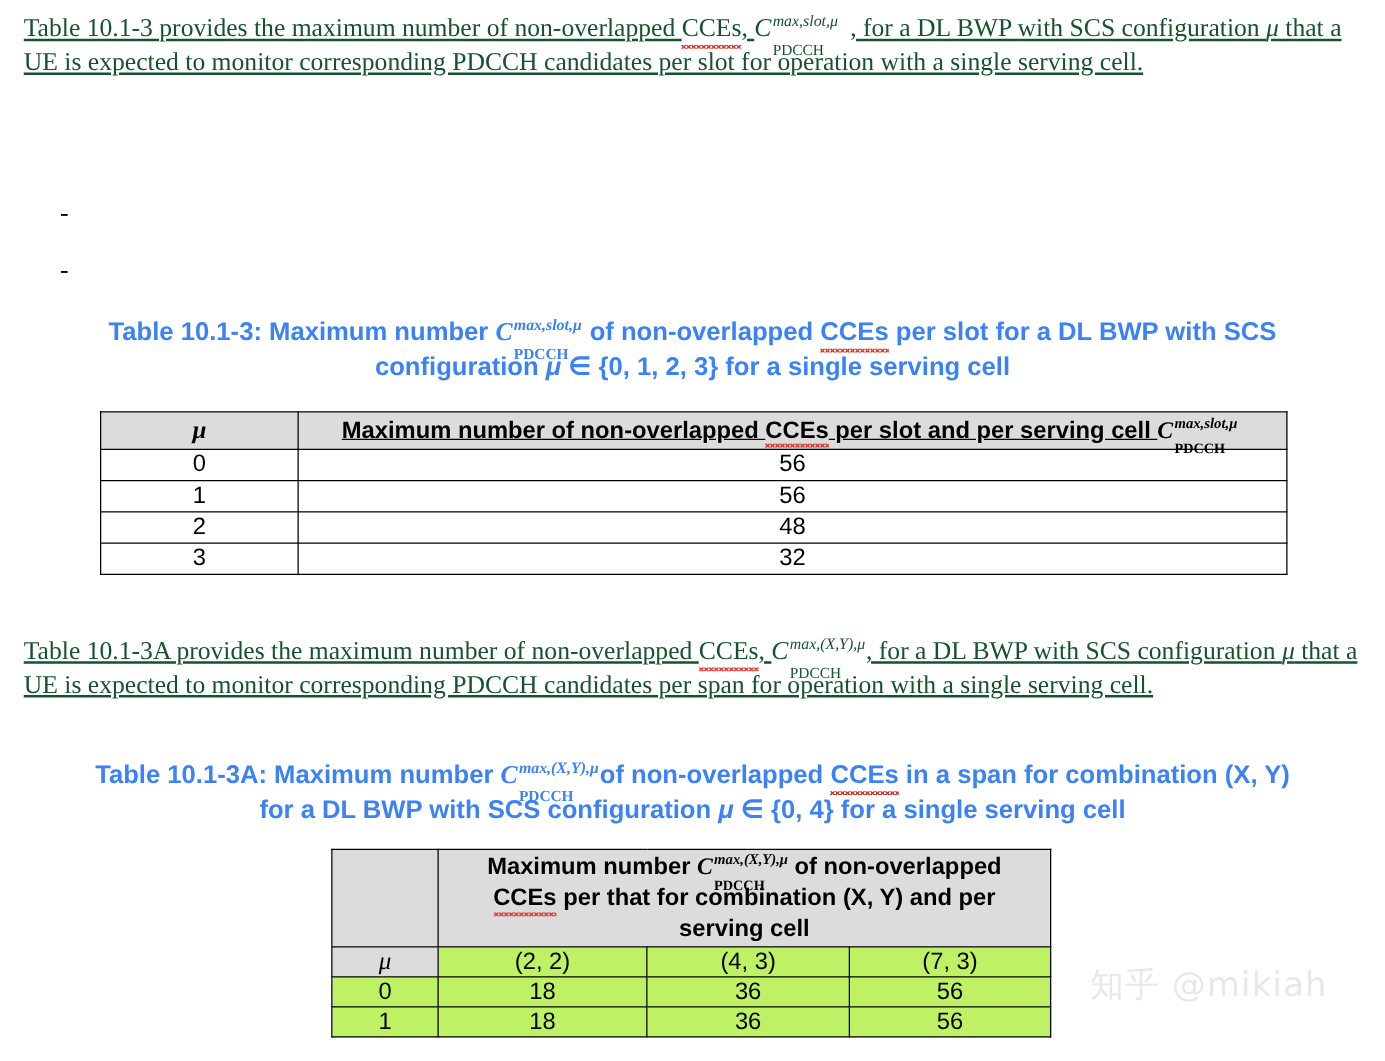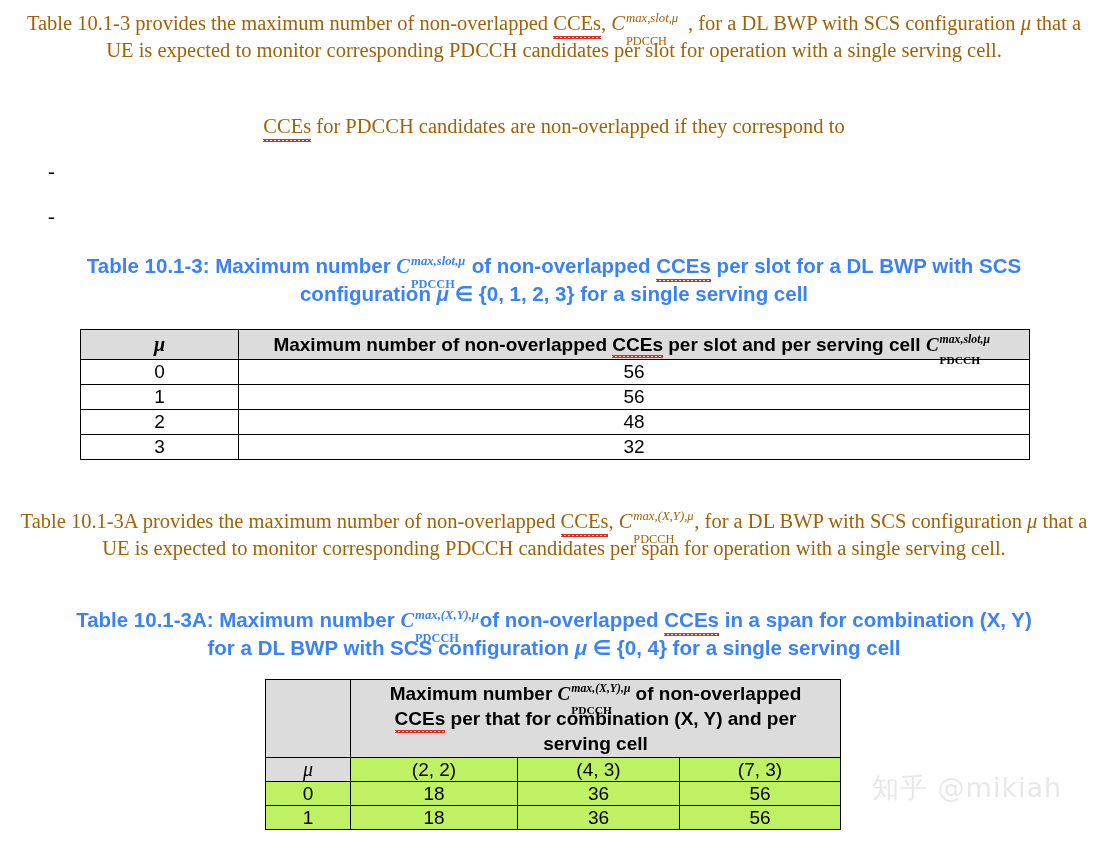--- a/index.html
+++ b/index.html
@@ -21,22 +21,23 @@
     width: 1108px;
     height: 849px;
   }
 
   
   .para {
     position: absolute;
     font-family: "Liberation Serif", "DejaVu Serif", serif;
     font-size: 20.5px;
     line-height: 26.5px;
-    color: #a16207;
-    text-align: center;
+    color: #14532d;
+    text-align: left;
+    text-decoration: underline;
   }
 
   
   .squiggle {
     position: relative;
     display: inline-block;
   }
   .squiggle::after {
     content: "";
     position: absolute;
@@ -155,21 +156,21 @@
   .mu-glyph-light {
     font-family: "Liberation Serif", "DejaVu Serif", serif;
     font-style: italic;
     font-weight: normal;
     font-size: 20px;
   }
 
   
   #table-1 { left: 80px; top: 329px; width: 949px; }
   #table-1 th.c-mu { width: 157px; height: 29px; }
-  #table-1 th.c-max { width: 790px; }
+  #table-1 th.c-max { width: 790px; text-decoration: underline; }
   #table-1 td { height: 24px; }
 
   
   #table-2 { left: 265px; top: 679px; width: 575px; padding-left: 40px; }
   #table-2 .c1 { width: 85px; }
   #table-2 .c2 { width: 167px; }
   #table-2 .c3 { width: 162px; }
   #table-2 .c4 { width: 161px; }
   #table-2 th.big-head { height: 77px; line-height: 25px; padding: 0 6px; }
   #table-2 td, #table-2 th.mu-cell { height: 23px; }
@@ -190,23 +191,20 @@
 </style>
 </head>
 <body>
 
 <div class="page">
 
   <div class="para" id="para-1" style="left:19px; top:10px; width:1070px;">
     <span>Table 10.1-3 provides the maximum number of non-overlapped </span><span class="squiggle">CCEs</span><span>, </span><span class="mathvar w-slot"><span class="base">C</span><span class="scripts"><span class="sup">max,slot,μ</span><span class="sub">PDCCH</span></span></span><span>, for a DL BWP with SCS configuration </span><span class="italic">μ</span><span> that a UE is expected to monitor corresponding PDCCH candidates per slot for operation with a single serving cell.</span>
   </div>
 
-  <div class="para" id="para-2" style="left:19px; top:113px; width:1070px;">
-    <span class="squiggle">CCEs</span><span> for PDCCH candidates are non-overlapped if they correspond to</span>
-  </div>
 
   <div class="dash-item" style="left:48px; top:158px; width:900px;">
     <span class="dash-mark">-</span>
   </div>
 
   <div class="dash-item" style="left:48px; top:203px; width:900px;">
     <span class="dash-mark">-</span>
   </div>
 
   <div class="caption" style="left:19px; top:252px; width:1070px;">

